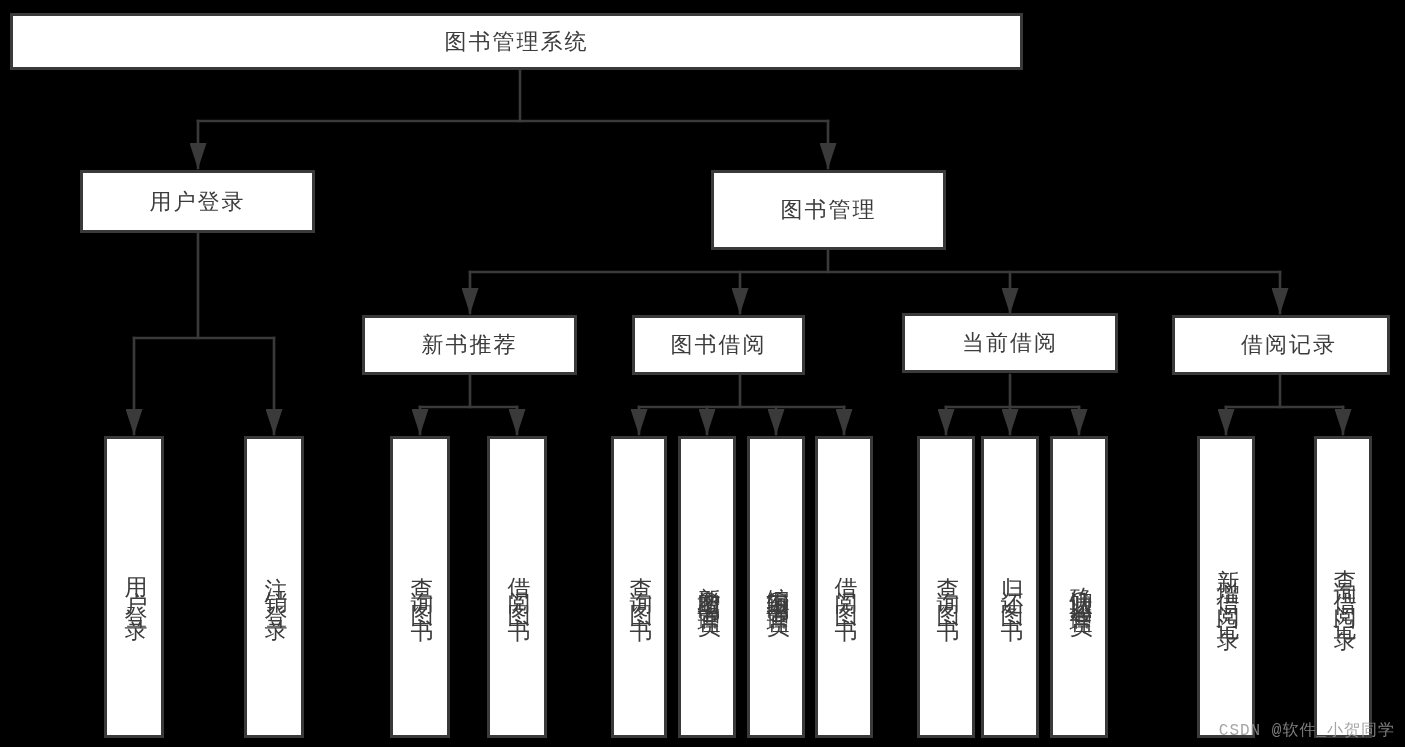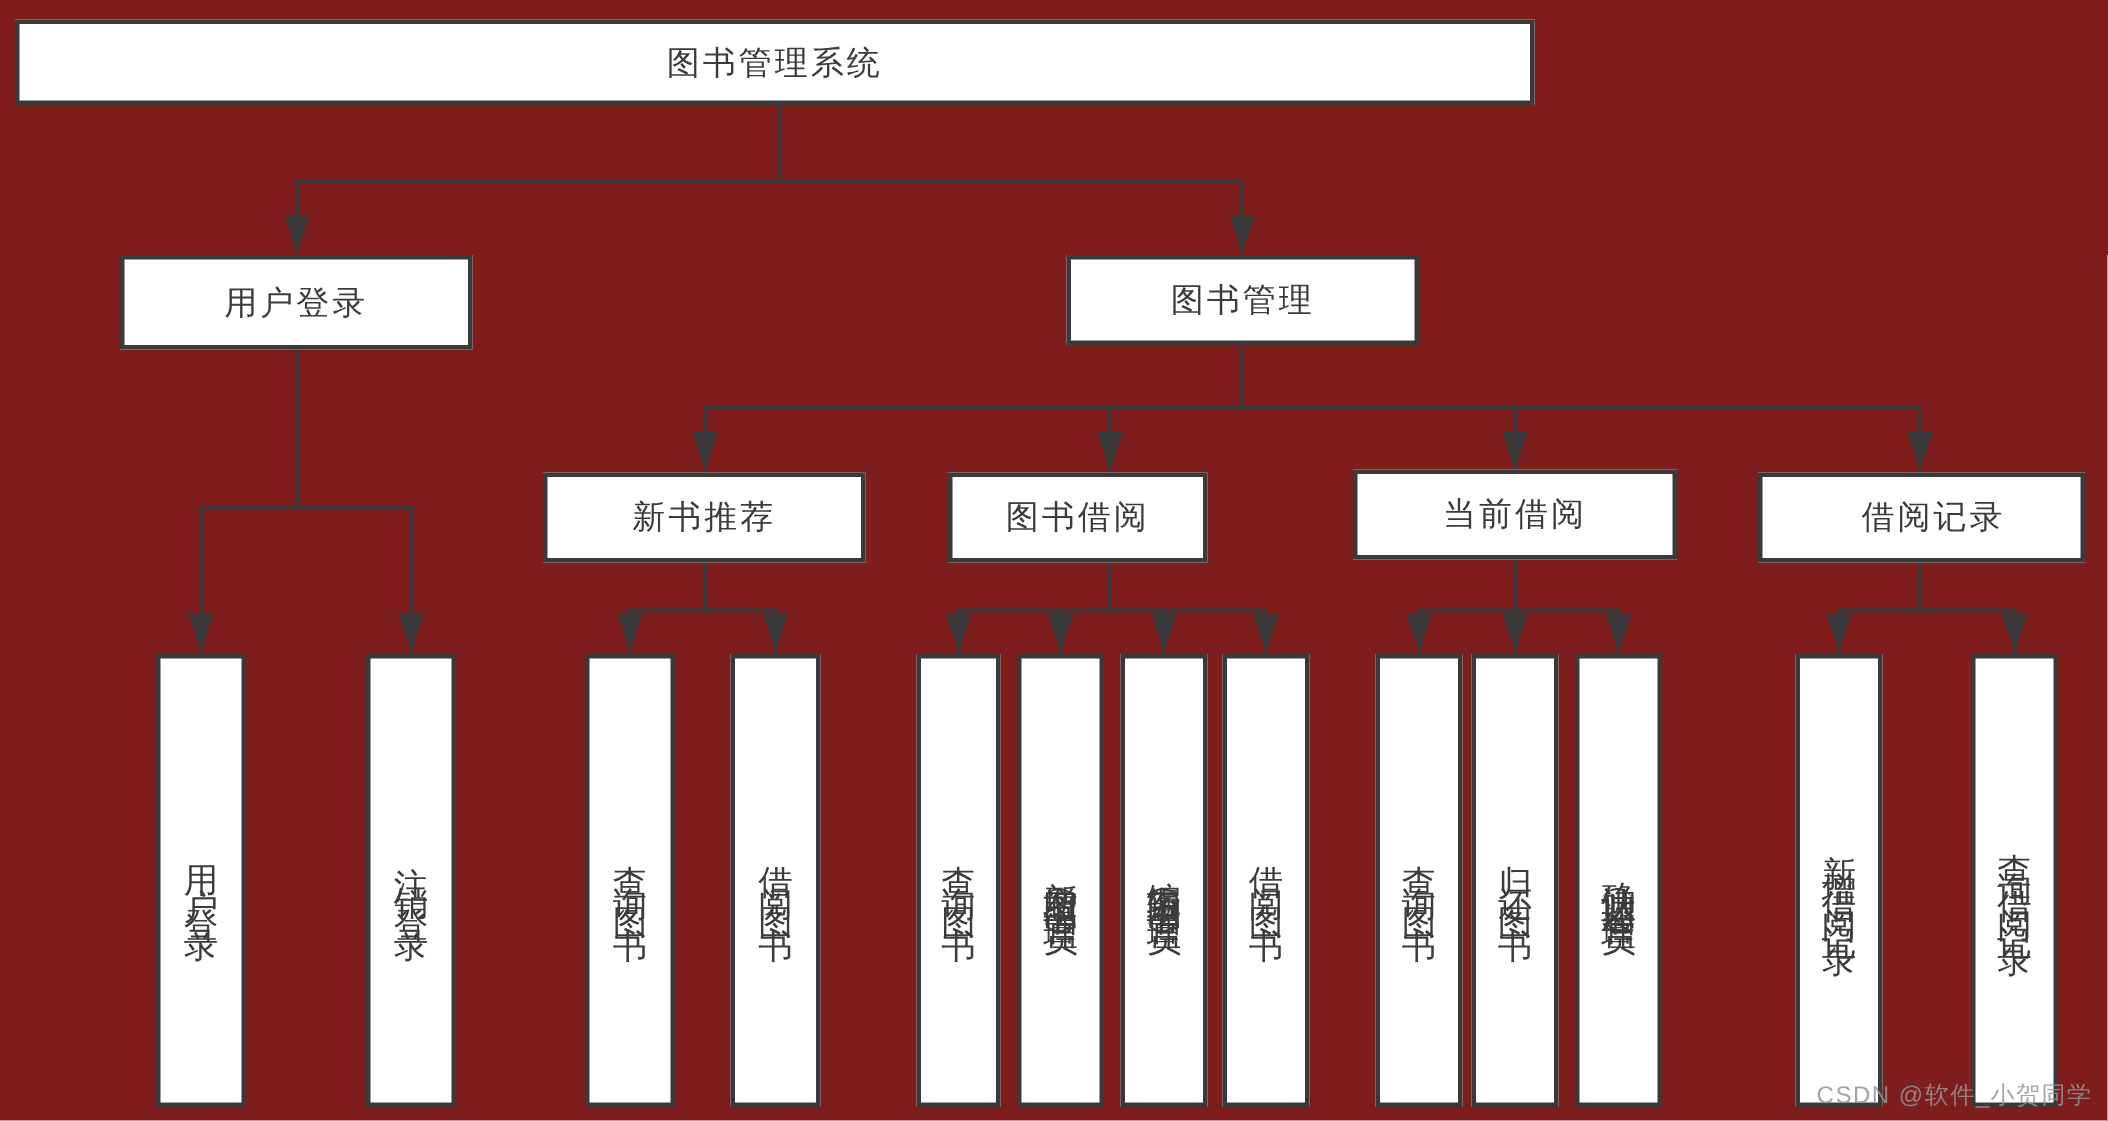--- a/index.html
+++ b/index.html
@@ -1,18 +1,18 @@
 <!DOCTYPE html>
 <html><head>
 <meta charset="utf-8">
 <style>
   html,body { margin:0; padding:0; background:#ffffff; }
   .stage {
-    position:relative; width:1405px; height:747px; background:#7f1d1d;
-    font-family:Liberation Sans, sans-serif;
+    position:relative; width:1405px; height:747px; background:#000000;
+    font-family:Liberation Mono, monospace;
     color:#3c3c3c; overflow:hidden;
   }
   svg.wires { position:absolute; left:0; top:0; width:1405px; height:747px; }
   .node {
     position:absolute; box-sizing:border-box;
     border:3px solid #3a3a3a; background:#ffffff;
     display:flex; align-items:center; justify-content:center;
     font-size:22px; letter-spacing:2px; white-space:nowrap;
     z-index:2;
   }
@@ -81,21 +81,21 @@
       <line x1="1280" y1="375" x2="1280" y2="407"></line>
       <line x1="1226" y1="407" x2="1343" y2="407"></line>
       <line x1="1226" y1="407" x2="1226" y2="434" marker-end="url(#arw)"></line>
       <line x1="1343" y1="407" x2="1343" y2="434" marker-end="url(#arw)"></line>
     </g>
   </svg>
 
   <div class="node" style="left:10px; top:13px; width:1013px; height:57px;">图书管理系统</div>
 
   <div class="node" style="left:80px; top:170px; width:235px; height:63px;">用户登录</div>
-  <div class="node" style="left:711px; top:170px; width:235px; height:60px;">图书管理</div>
+  <div class="node" style="left:711px; top:170px; width:235px; height:80px;">图书管理</div>
 
   <div class="node" style="left:362px; top:315px; width:215px; height:60px;">新书推荐</div>
   <div class="node" style="left:632px; top:315px; width:173px; height:60px;">图书借阅</div>
   <div class="node" style="left:902px; top:313px; width:216px; height:60px;">当前借阅</div>
   <div class="node" style="left:1172px; top:315px; width:218px; height:60px;padding-left:16px;">借阅记录</div>
 
   <div class="node vnode sp-s" style="left:104px; top:436px; width:60px; height:302px;">用户登录</div>
   <div class="node vnode sp-s" style="left:244px; top:436px; width:60px; height:302px;">注销登录</div>
 
   <div class="node vnode sp-s" style="left:390px; top:436px; width:60px; height:302px;">查询图书</div>

